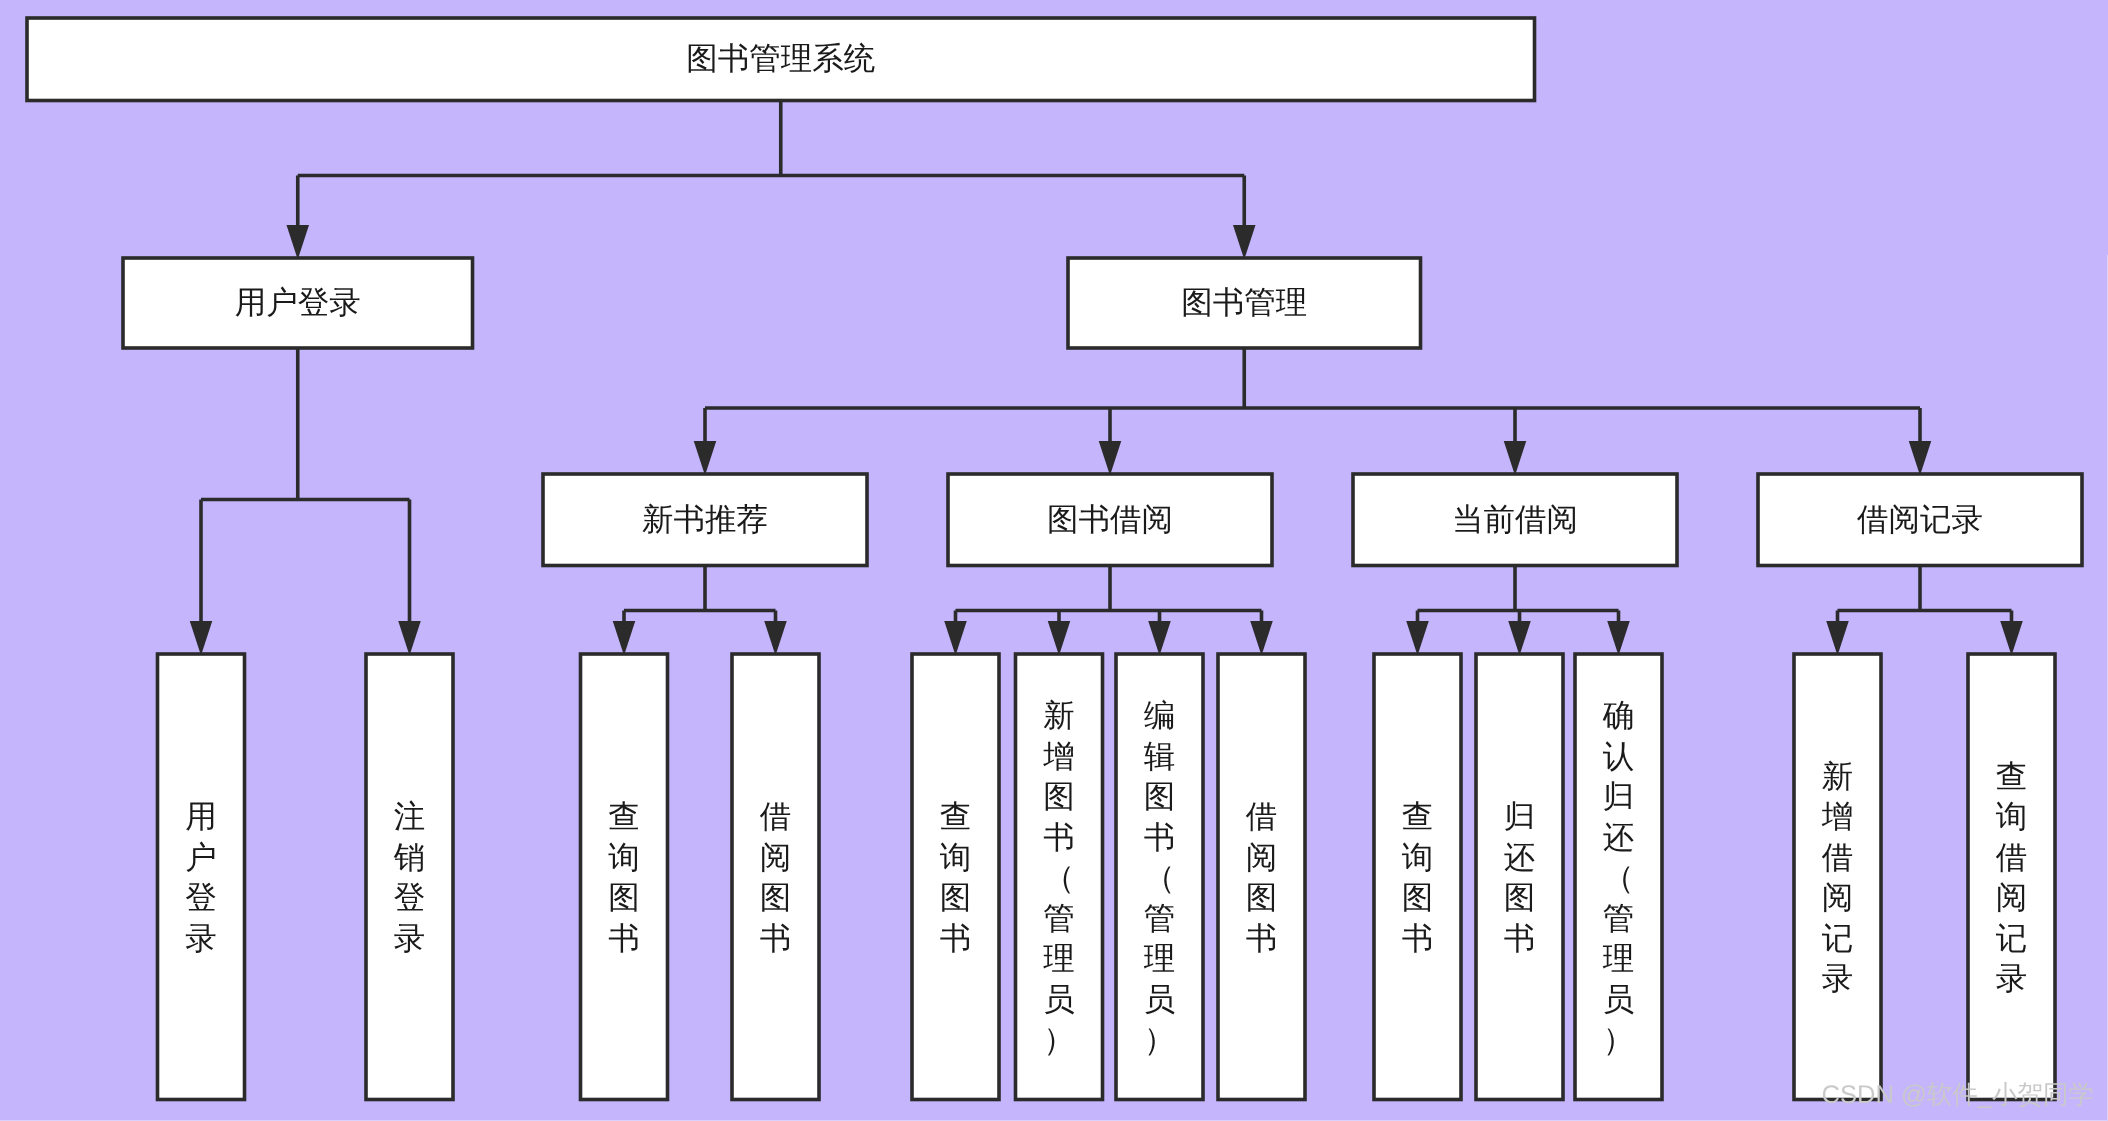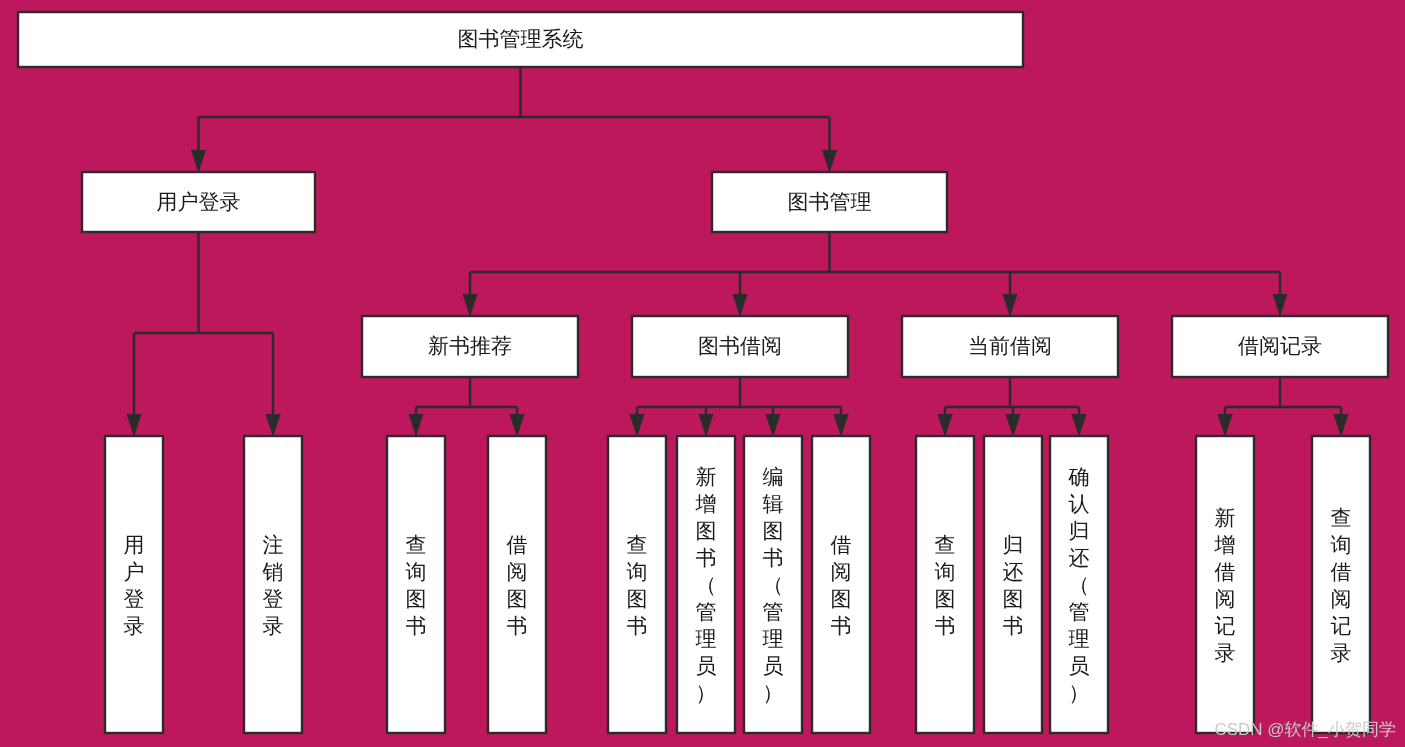--- a/index.html
+++ b/index.html
@@ -12,21 +12,21 @@
     width: 1405px;
     height: 747px;
     font-family: "Liberation Sans", "DejaVu Sans", sans-serif;
     overflow: hidden;
     position: relative;
   }
   #diagram-root {
     position: relative;
     width: 1405px;
     height: 747px;
-    background: #be185d;
+    background: #c4b5fd;
   }
   svg#diagram-canvas {
     position: absolute;
     left: 0;
     top: 0;
     width: 1405px;
     height: 747px;
     display: block;
   }
   .node-box {

